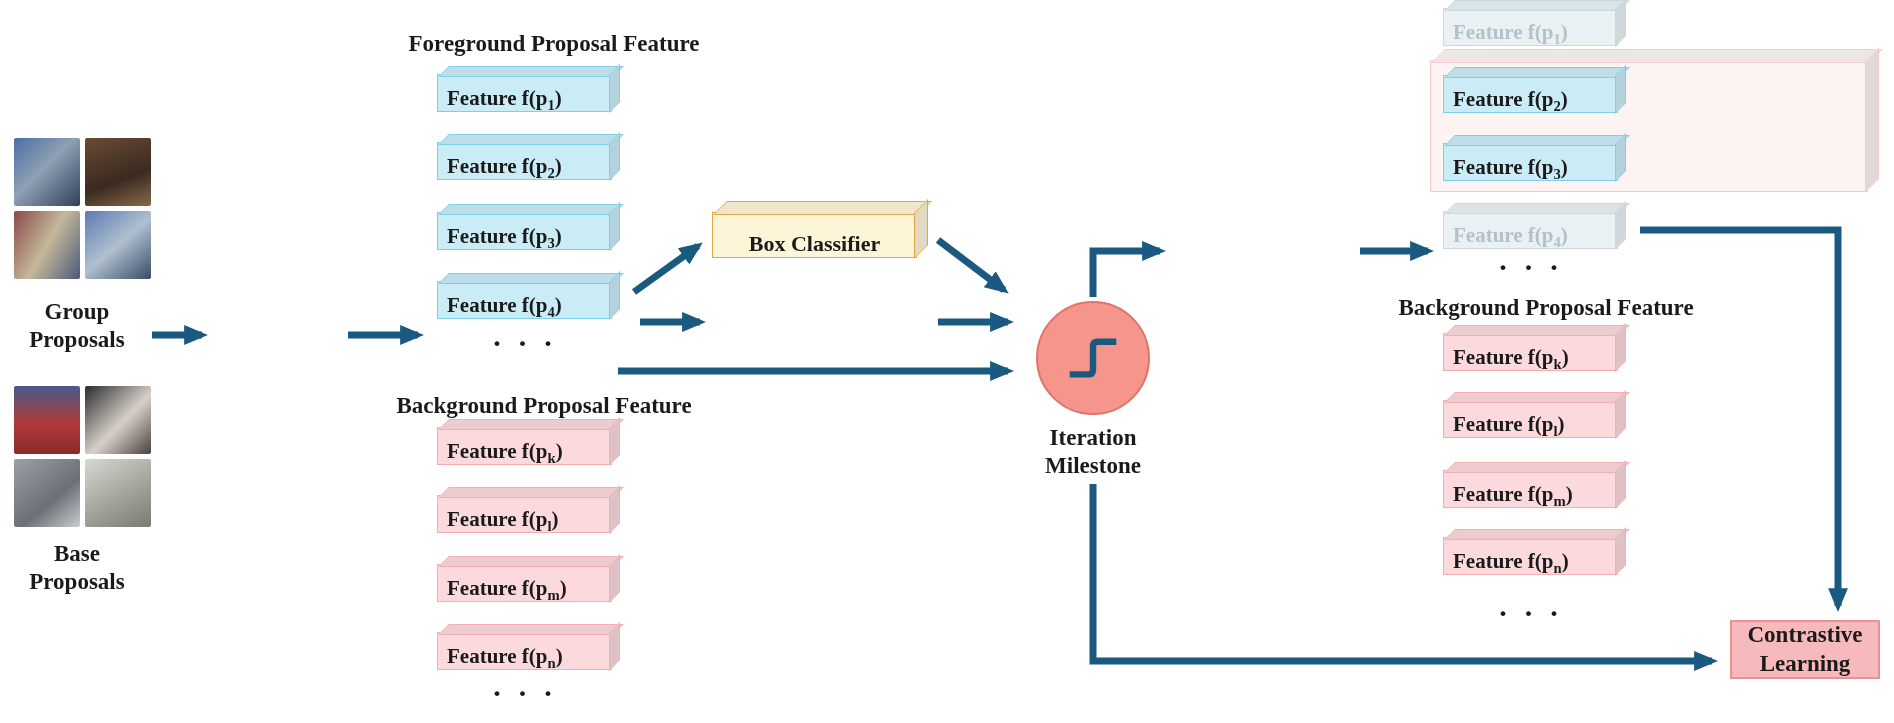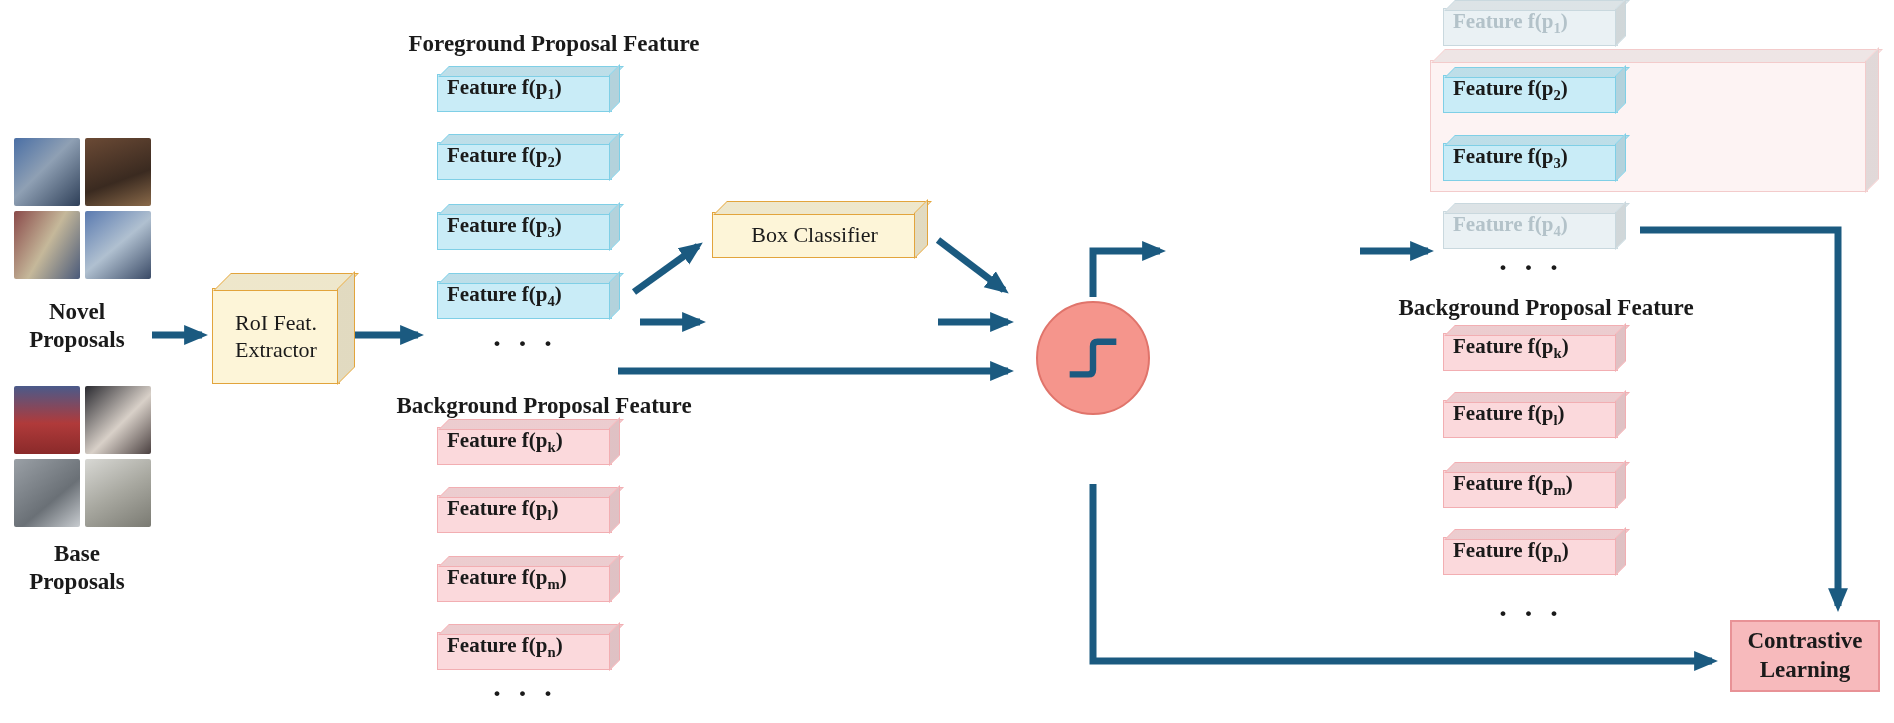--- a/index.html
+++ b/index.html
@@ -22,24 +22,24 @@
     background:linear-gradient(rgba(0,0,0,.11),rgba(0,0,0,.11)), var(--face);
     border:1px solid var(--bdr); transform:skewY(-45deg); transform-origin:0 0; }
 
   .c-blue   { --face:var(--blue_face);   --bdr:var(--blue_border); }
   .c-pink   { --face:var(--pink_face);   --bdr:var(--pink_border); }
   .c-yellow { --face:var(--yellow_face); --bdr:var(--yellow_border); }
   .c-faded  { --face:var(--faded_face);  --bdr:var(--faded_border); color:var(--faded_text); }
   .c-filter { --face:var(--filter_face); --bdr:var(--filter_border); }
   .c-slab   { --face:var(--slab_face);   --bdr:var(--slab_border); z-index:1; }
 
-  .feat { width:175px; height:38px; display:flex; align-items:flex-start; padding-left:9px;
+  .feat { width:175px; height:38px; display:flex; align-items:flex-end; padding-left:9px;
     font-weight:bold; font-size:21px; background:var(--face); border:1.6px solid var(--bdr); }
-  .bigbox { display:flex; align-items:center; justify-content:center; text-align:center;
-    font-weight:normal; background:var(--face); border:1.6px solid var(--bdr); }
+  .bigbox { display:flex; align-items:flex-end; justify-content:center; text-align:center;
+    font-weight:bold; background:var(--face); border:1.6px solid var(--bdr); }
   .dots { position:absolute; font-weight:bold; font-size:30px; text-align:center; letter-spacing:4px; z-index:2; }
 
   .thumbs { position:absolute; display:grid; grid-template-columns:66px 66px; grid-auto-rows:68px; gap:5px; z-index:2; }
   .thumb { width:100%; height:100%; border-radius:2px; }
   .t-n1 { background:linear-gradient(135deg,#4a6fa5,#8fa0b4 45%,#2e3f58); }
   .t-n2 { background:linear-gradient(160deg,#6b4a35,#3a2a20 60%,#8a6a4a); }
   .t-n3 { background:linear-gradient(120deg,#8a4a4a,#c5b89a 50%,#4a5a7a); }
   .t-n4 { background:linear-gradient(140deg,#5a7ab0,#b0c0d0 50%,#3a4a66); }
   .t-b1 { background:linear-gradient(180deg,#4a5a8a,#b03a3a 55%,#8a2a2a); }
   .t-b2 { background:linear-gradient(135deg,#2a2a30,#d8d0c8 55%,#4a4040); }
@@ -78,36 +78,32 @@
     <path class="arrow" d="M1640 230 H1838 V606" marker-end="url(#ah)"></path>
     <path class="arrow" d="M1093 484 V661 H1712" marker-end="url(#ah)"></path>
   </svg>
 
   <div class="thumbs" style="left:14px;top:138px;">
     <div class="thumb t-n1"></div>
     <div class="thumb t-n2"></div>
     <div class="thumb t-n3"></div>
     <div class="thumb t-n4"></div>
   </div>
-  <div class="title pre" style="left:2px;top:298px;width:150px;">Novel
+  <div class="title pre" style="left:2px;top:298px;width:150px;">Group
 Proposals</div>
 
   <div class="thumbs" style="left:14px;top:386px;">
     <div class="thumb t-b1"></div>
     <div class="thumb t-b2"></div>
     <div class="thumb t-b3"></div>
     <div class="thumb t-b4"></div>
   </div>
   <div class="title pre" style="left:2px;top:540px;width:150px;">Base
 Proposals</div>
 
-  <div class="box3d bigbox c-yellow" style="left:212px;top:288px;width:128px;height:96px;--d:16px;font-size:22px;line-height:1.25;">
-    <span class="pre">RoI Feat.
-Extractor</span>
-  </div>
 
   <div class="title" style="left:394px;top:30px;width:320px;">Foreground Proposal Feature</div>
   <div class="box3d feat c-blue" style="left:437px;top:74px;">
       <span>Feature f(p<sub>1</sub>)</span>
     </div>
   <div class="box3d feat c-blue" style="left:437px;top:142px;">
       <span>Feature f(p<sub>2</sub>)</span>
     </div>
   <div class="box3d feat c-blue" style="left:437px;top:212px;">
       <span>Feature f(p<sub>3</sub>)</span>
@@ -134,20 +130,22 @@
 
   <div class="box3d bigbox c-yellow" style="left:712px;top:212px;width:205px;height:46px;--d:12px;font-size:22px;">
     <span>Box Classifier</span>
   </div>
 
   <div class="circle">
     <svg viewBox="-30 -30 60 60">
       <path d="M-20 14 H-4 Q0 14 0 10 V-10 Q0 -14 4 -14 H20"></path>
     </svg>
   </div>
+  <div class="title pre" style="left:1008px;top:424px;width:170px;">Iteration
+Milestone</div>
 
 
   <div class="box3d c-slab" style="left:1430px;top:60px;width:438px;height:132px;--d:12px;background:var(--slab_face);border:1.6px solid var(--slab_border);"></div>
 
   <div class="box3d feat c-faded" style="left:1443px;top:8px;">
       <span>Feature f(p<sub>1</sub>)</span>
     </div>
   <div class="box3d feat c-blue" style="left:1443px;top:75px;">
       <span>Feature f(p<sub>2</sub>)</span>
     </div>
@@ -167,18 +165,18 @@
       <span>Feature f(p<sub>l</sub>)</span>
     </div>
   <div class="box3d feat c-pink" style="left:1443px;top:470px;">
       <span>Feature f(p<sub>m</sub>)</span>
     </div>
   <div class="box3d feat c-pink" style="left:1443px;top:537px;">
       <span>Feature f(p<sub>n</sub>)</span>
     </div>
   <div class="dots" style="left:1443px;top:596px;width:175px;">· · ·</div>
 
-  <div class="flatbox" style="left:1730px;top:620px;width:150px;height:72px;background:var(--contrastive_face);border:2px solid var(--contrastive_border);font-size:23px;line-height:1.25;">
+  <div class="flatbox" style="left:1730px;top:620px;width:150px;height:59px;background:var(--contrastive_face);border:2px solid var(--contrastive_border);font-size:23px;line-height:1.25;">
     <span class="pre">Contrastive
 Learning</span>
   </div>
 
 </div>
 
 </body></html>

